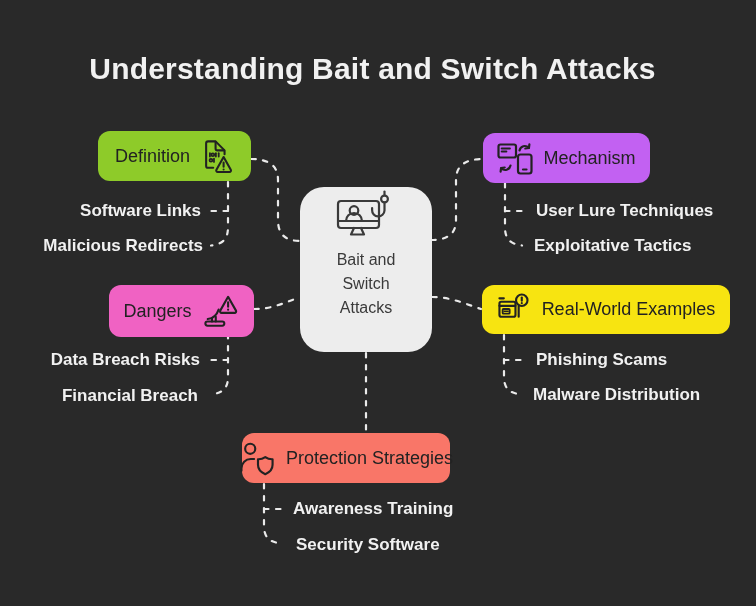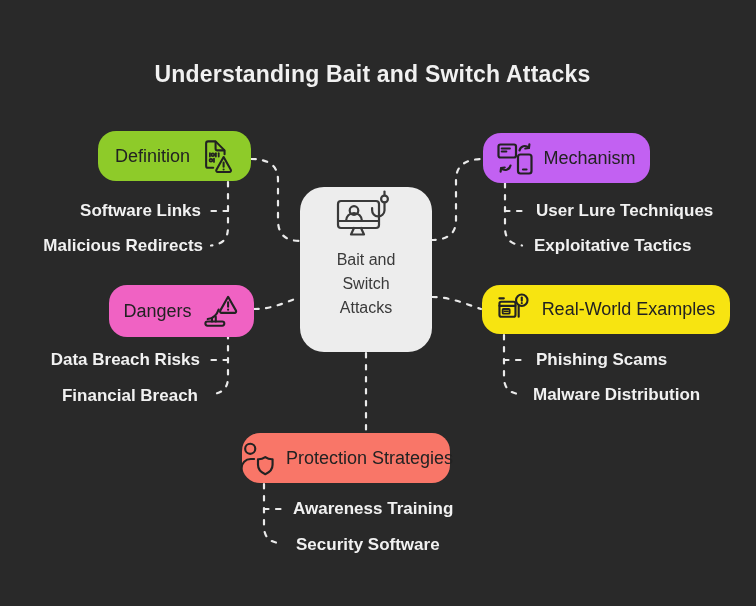--- a/index.html
+++ b/index.html
@@ -1,27 +1,27 @@
 <!DOCTYPE html>
 <html><head>
 <meta charset="utf-8">
 <style>
   html,body { margin:0; padding:0; background:#292929; }
   body { font-family:"Liberation Sans", sans-serif; }
   .canvas { position:relative; width:756px; height:606px; overflow:hidden; background:#292929; }
 
   .title { position:absolute; left:0; right:11px; top:52px; text-align:center;
-           font-size:23px; font-weight:700; letter-spacing:0.2px; color:var(--title,#f1f1f1);margin-top:9px; }
+           font-size:30px; font-weight:700; letter-spacing:0.2px; color:var(--title,#f1f1f1); }
 
   svg.connectors { position:absolute; left:0; top:0; }
   .connector { fill:none; stroke:var(--connector,#eaeaea); stroke-width:2.2;
                stroke-dasharray:4.5 7.5; stroke-linecap:round; }
 
   .node { position:absolute; display:flex; align-items:center; justify-content:center;
-          gap:10px; border-radius:18px; background:var(--node-bg,#888);
+          gap:10px; border-radius:12px; background:var(--node-bg,#888);
           color:var(--nodetext,#222); font-size:18px; cursor:default; }
   .node svg { flex:0 0 auto; display:block; }
   .node .lbl { white-space:nowrap; }
 
   .center-node { position:absolute; left:300px; top:187px; width:132px; height:165px;
                  border-radius:24px; background:var(--centerbg,#ededed); color:var(--centertext,#3a3a3a);
                  display:flex; flex-direction:column; align-items:center; padding-top:3px;
                  box-sizing:border-box; }
   .center-label { font-size:16px; line-height:24px; text-align:center; white-space:pre-line; margin-top:6px; }
 

